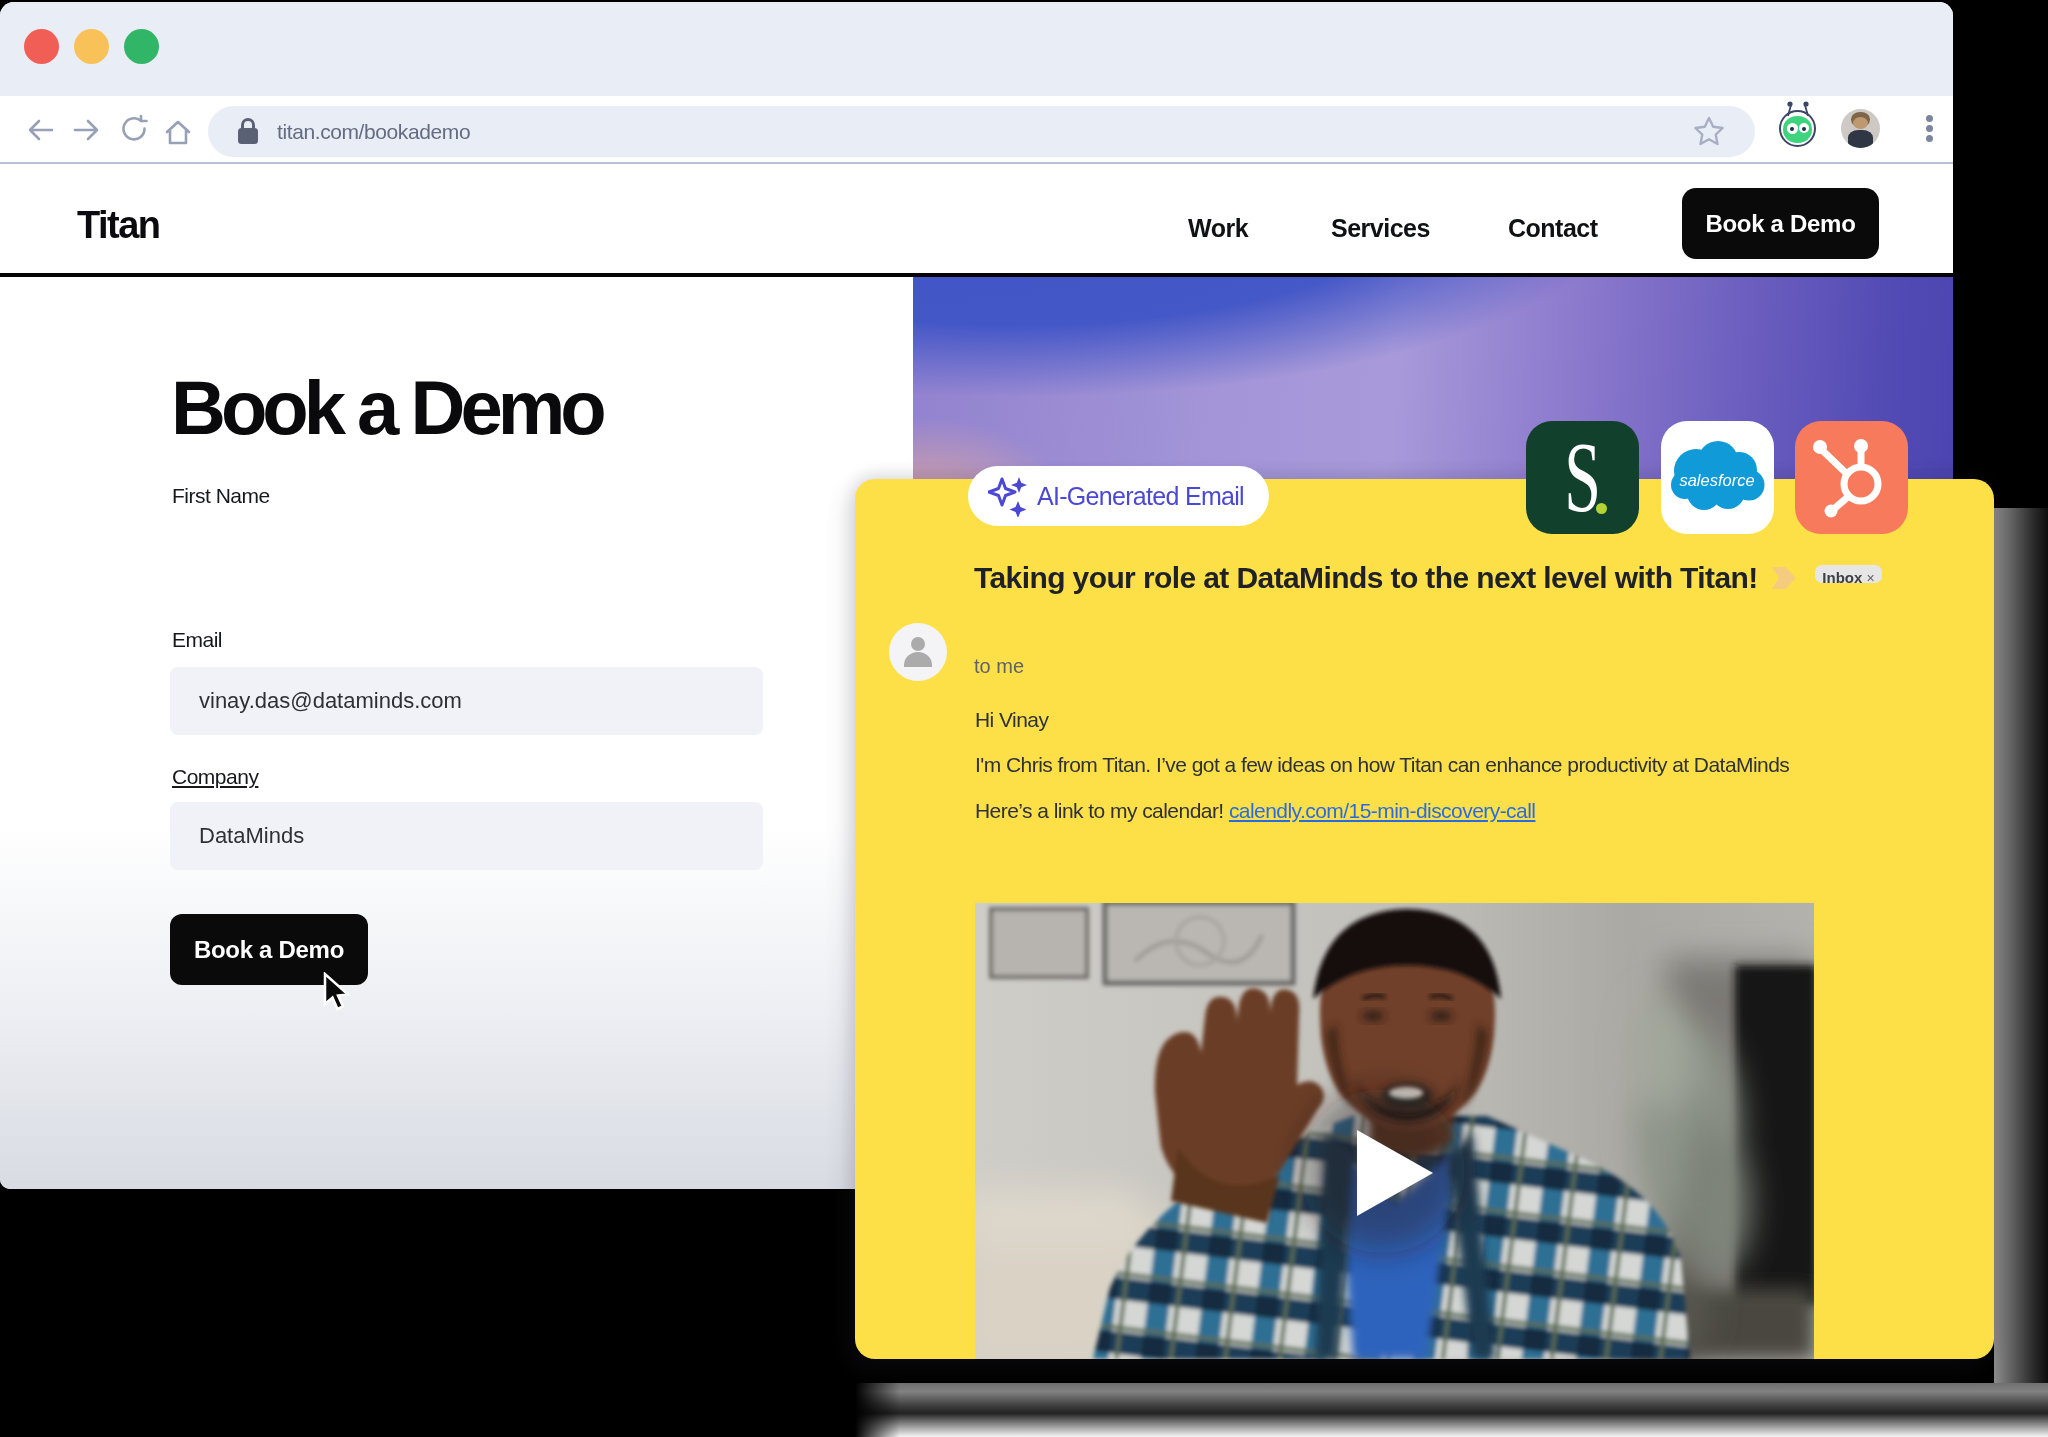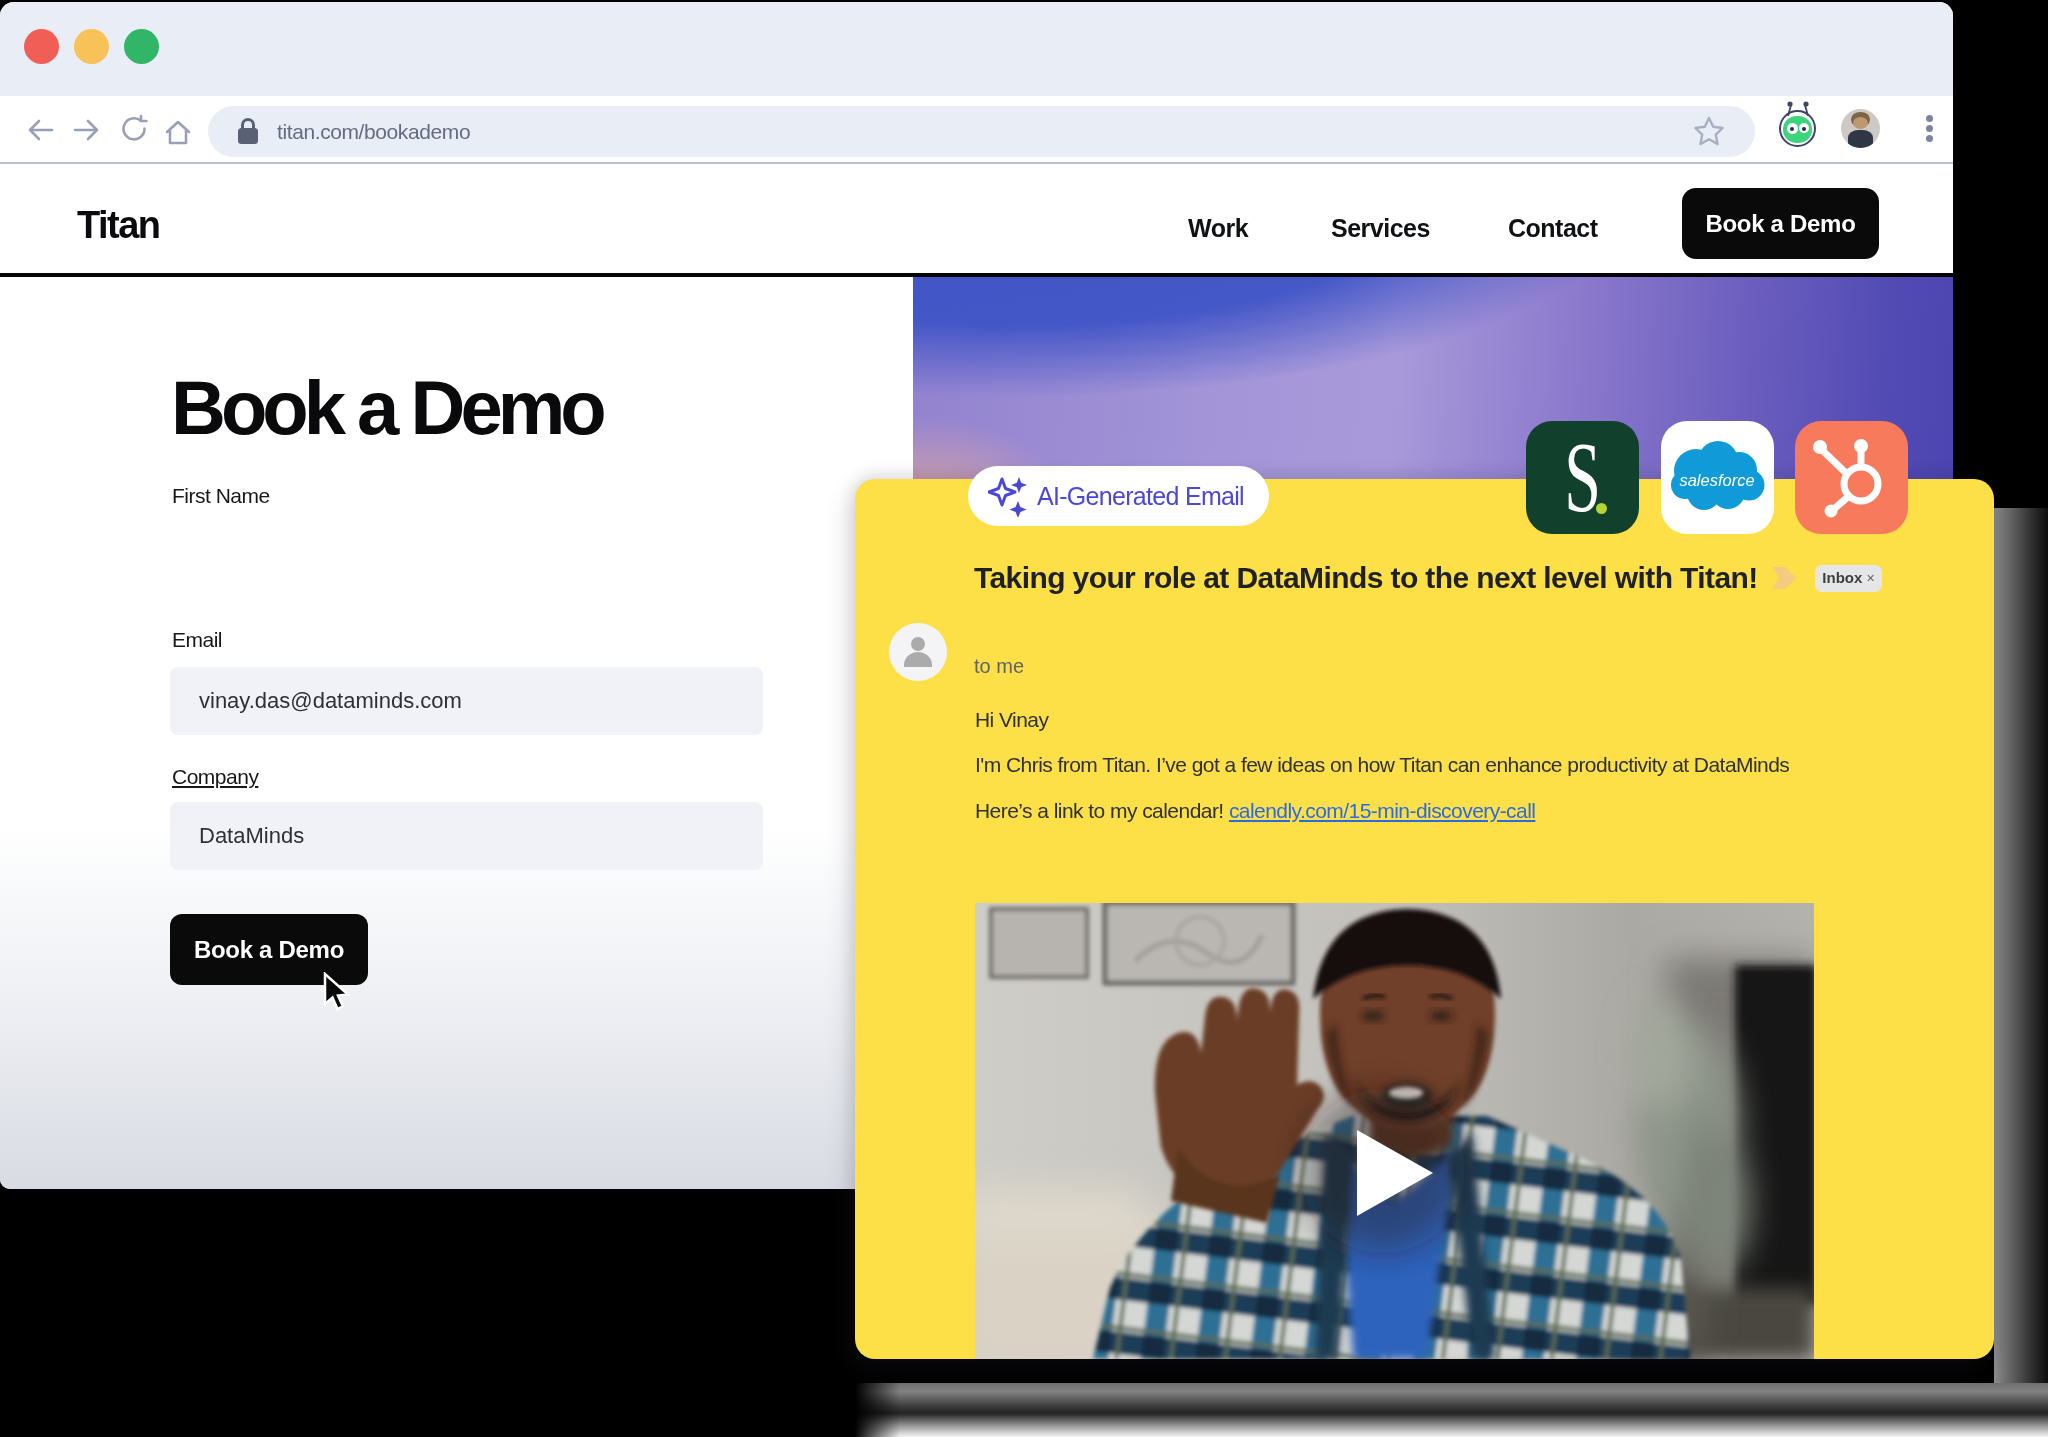--- a/index.html
+++ b/index.html
@@ -53,21 +53,21 @@
 
   
   #card { left:855px; top:479px; width:1139px; height:880px; background:#fde047; border-radius:20px;
     box-shadow:-8px 10px 22px rgba(60,60,80,.15), 0 -5px 16px rgba(40,40,70,.14); }
   #shadR { left:1994px; top:508px; width:54px; height:875px;
     background:linear-gradient(90deg, #8c8c8c 0%, #5e5e5e 35%, #2c2c2c 72%, #0d0d0d 100%); }
   #shadB { left:855px; top:1383px; width:1193px; height:54px;
     background:linear-gradient(180deg, #707070 0%, #828282 16%, #3e3e3e 42%, #222222 56%, #9a9a9a 80%, #f5f5f5 100%);
     -webkit-mask-image:linear-gradient(90deg, transparent 0, #000 45px); }
   #subject { left:119px; top:84px; font-size:30px; font-weight:700; color:#1f2128; letter-spacing:-0.6px; line-height:1; white-space:nowrap; }
-  #inboxchip { left:960px; top:86px; width:67px; height:27px; text-align:center; background:#E6E6E7; border-radius:7px;
+  #inboxchip { left:960px; top:86px; width:67px; height:18px; text-align:center; background:#E6E6E7; border-radius:7px;
     font-size:15px; color:#3c3e42; line-height:26px; font-weight:700;}
   #inboxchip span { color:#5f6368; font-weight:400; font-size:14px; }
   #sx-avatar { left:34px; top:144px; width:58px; height:58px; border-radius:50%; background:#F4F4F6; }
   #senderline { left:119px; top:144px; font-size:23px; color:#5f6368; letter-spacing:-0.5px; line-height:1.25; white-space:nowrap; }
   #senderline b { color:#202124; font-weight:700; }
   #unsub { font-size:16px; text-decoration:underline; color:#5f6368; letter-spacing:0; }
   #tome { left:119px; top:177px; font-size:20px; color:#5f6368; line-height:1; }
   .bodyline { left:120px; font-size:21px; color:#2e3138; letter-spacing:-0.55px; line-height:1; white-space:nowrap; }
   #bl1 { top:230px; } #bl2 { top:275px; } #bl3 { top:321px; }
   #bl3 a { color:#2b6be2; text-decoration:underline; }

